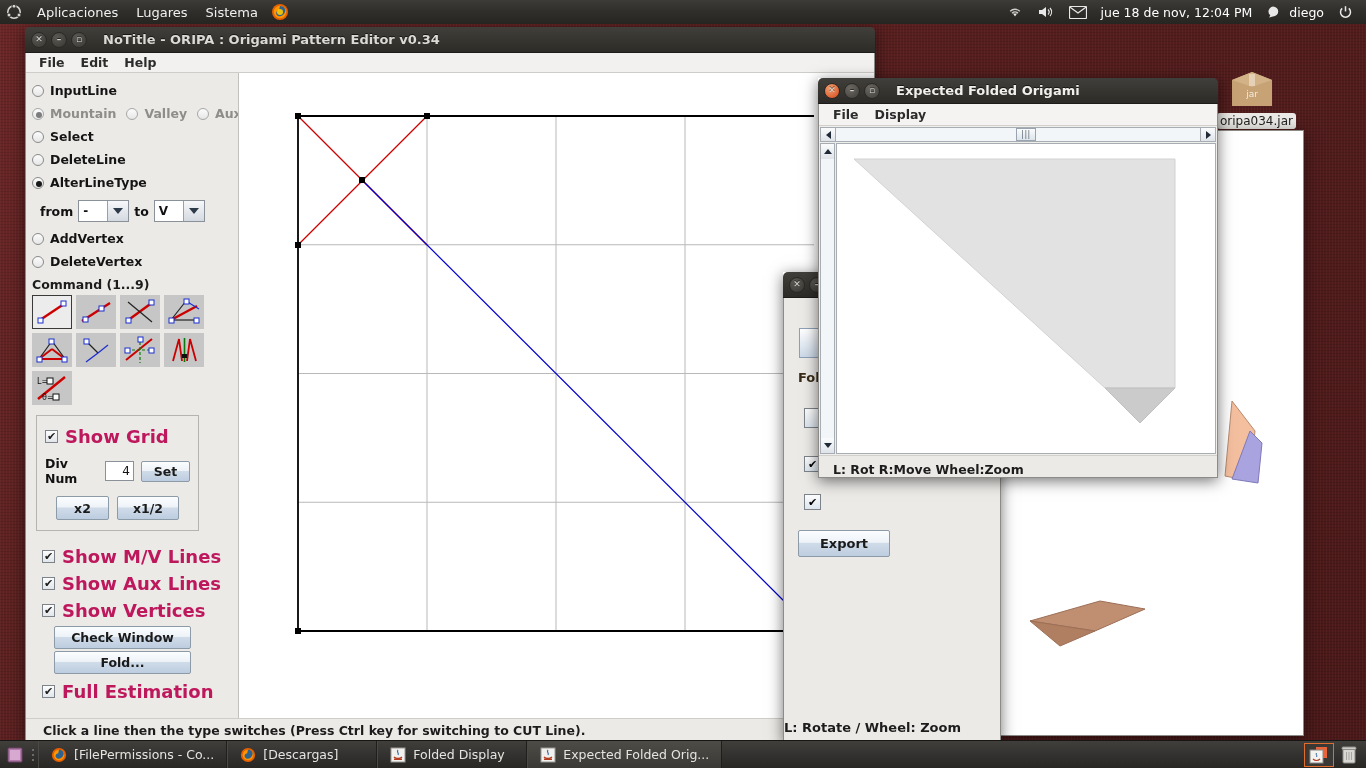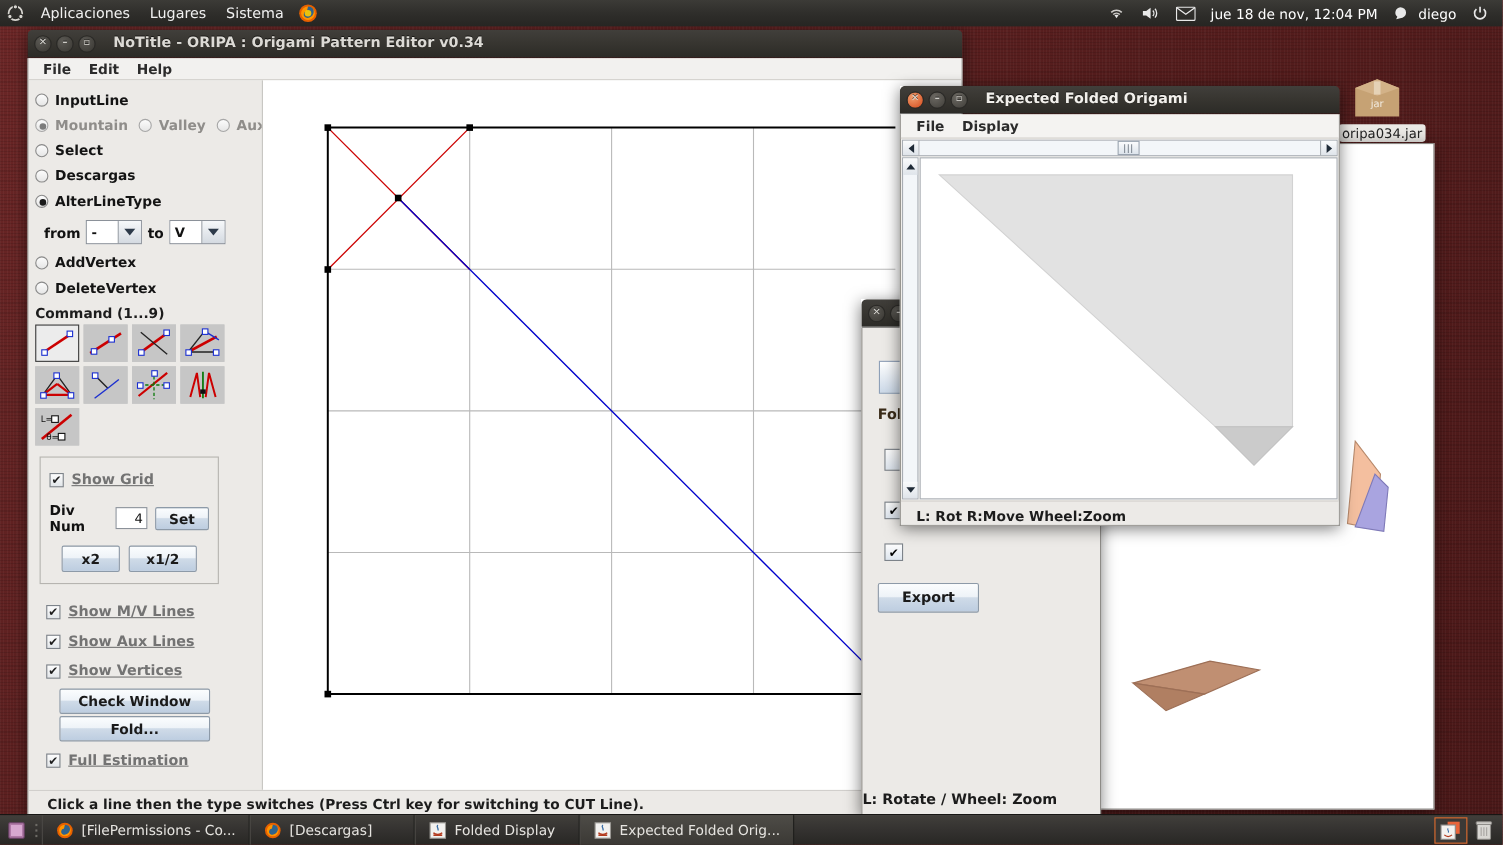--- a/index.html
+++ b/index.html
@@ -134,21 +134,21 @@
     background: #eceae7; padding: 8px 8px 10px 8px;
   }
   .cbrow { display:flex; align-items:center; height:24px; }
   .cbx {
     width: 13px; height: 13px; border: 1px solid #7d838a;
     background: linear-gradient(to bottom,#fdfdfd,#e2e6ea);
     margin-right: 7px; flex:none; position: relative;
     display:flex; align-items:center; justify-content:center;
     font-size: 11px; color: #1c1c1c; line-height: 1;
   }
-  .cblabel { font-weight: bold; font-size: 13px; color:#737373;text-decoration:underline; }
+  .cblabel { font-weight: bold; font-size: 18px; color:#be185d; }
   .divrow { display:flex; align-items:center; gap:7px; margin-top: 8px; }
   .divlabel { font-weight:bold; font-size:12.5px; }
   .numfield {
     width: 32px; height: 20px; border: 1px solid #8b9199; background:#fff;
     text-align: right; padding-right: 3px; font-size: 12px; color:#111;
     display:flex;align-items:center;justify-content:flex-end;
   }
   .jbtn {
     background: linear-gradient(to bottom, #fbfdfe 0%, #eef3f8 45%, #cfdbe8 50%, #bdcde0 100%);
     border: 1px solid #8d9aa8; border-radius: 2px;
@@ -401,21 +401,21 @@
             <div class="rlabel dim">Aux</div>
           </div>
         </div>
 
         <div class="radio-row">
           <div class="radio"></div>
           <div class="rlabel">Select</div>
         </div>
         <div class="radio-row">
           <div class="radio"></div>
-          <div class="rlabel">Descargas</div>
+          <div class="rlabel">DeleteLine</div>
         </div>
         <div class="radio-row">
           <div class="radio sel"></div>
           <div class="rlabel">AlterLineType</div>
         </div>
 
         <div class="fromrow">
           <span>from</span>
           <div class="combo">
             <div class="cv">-</div>

